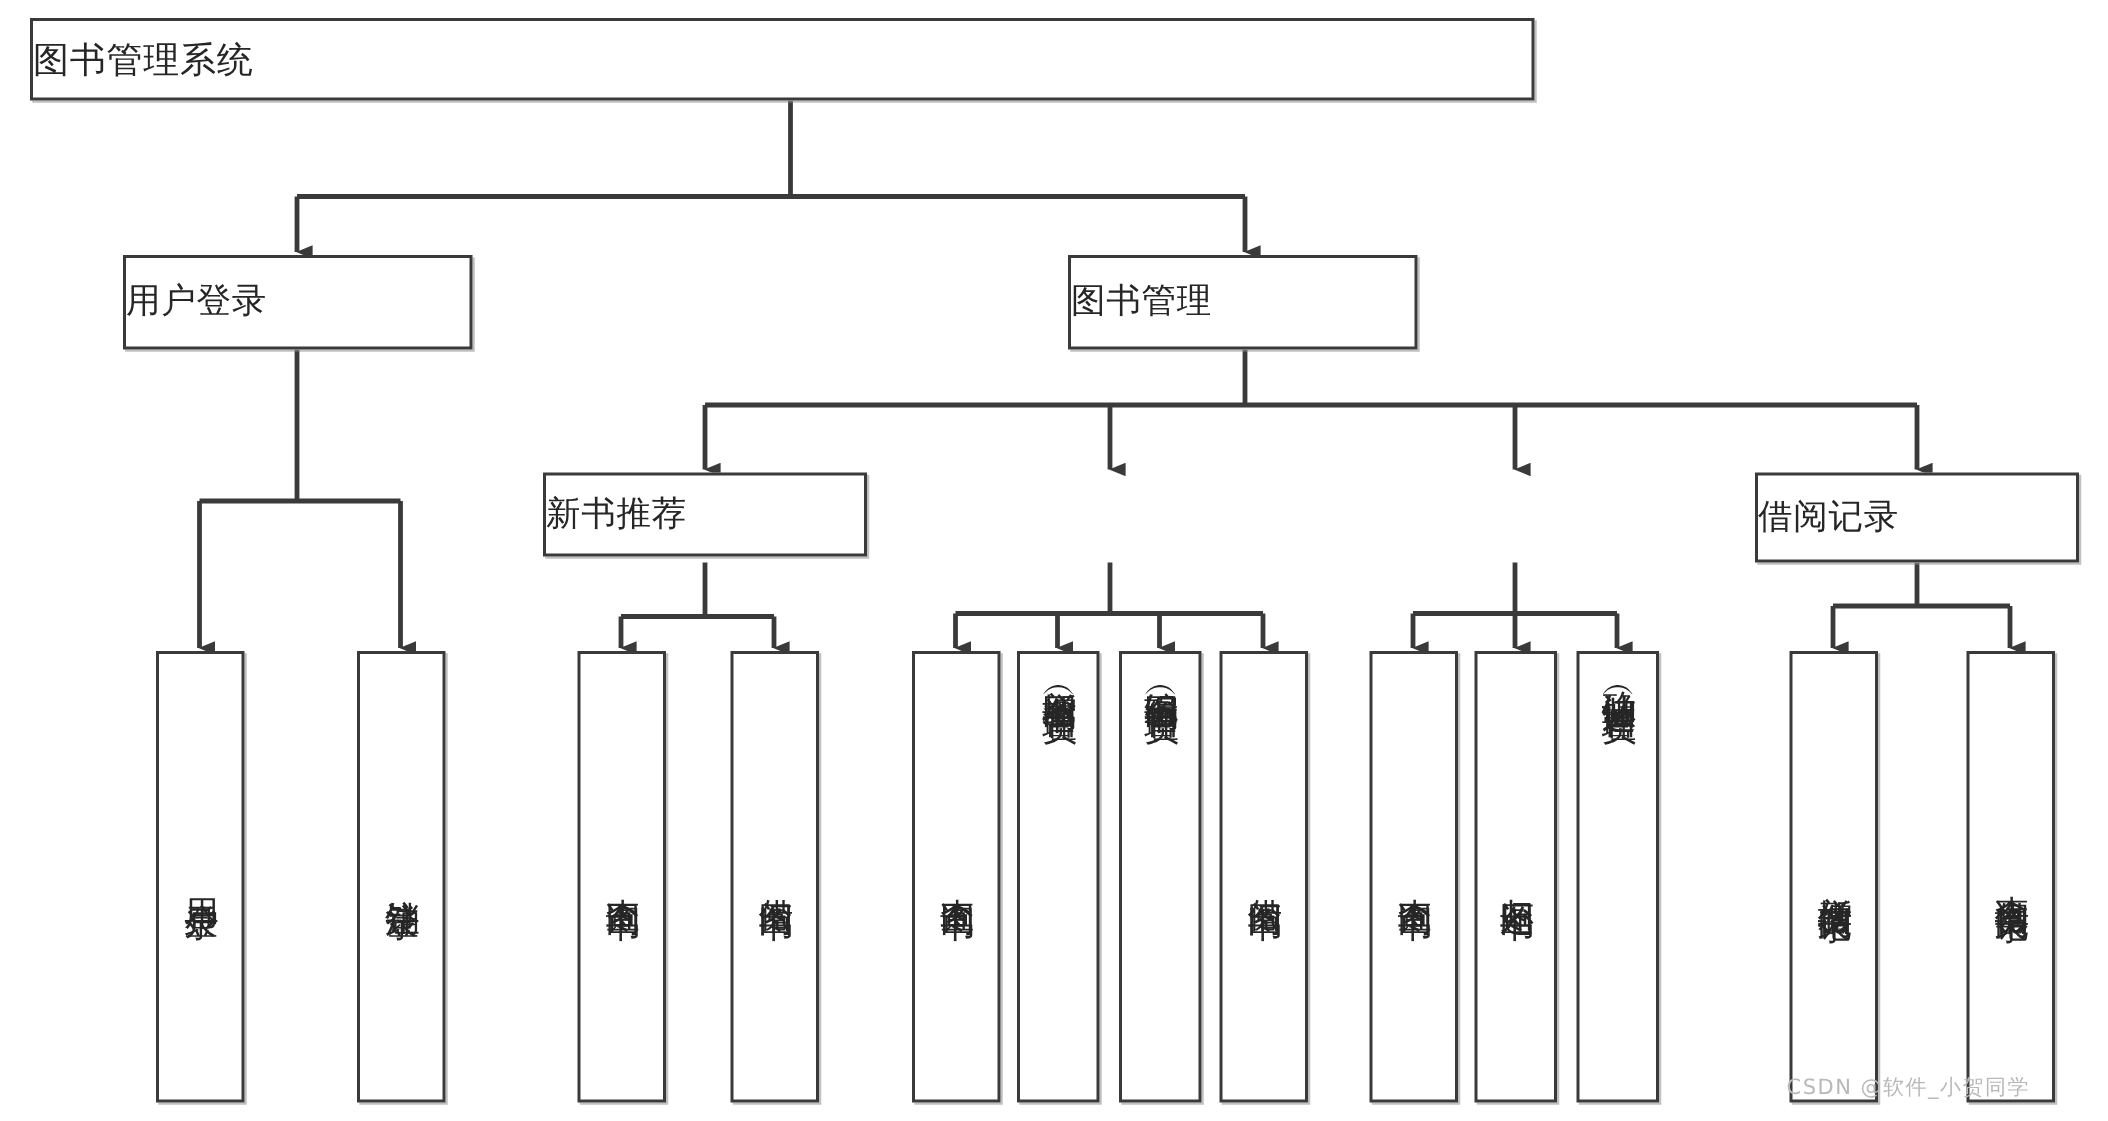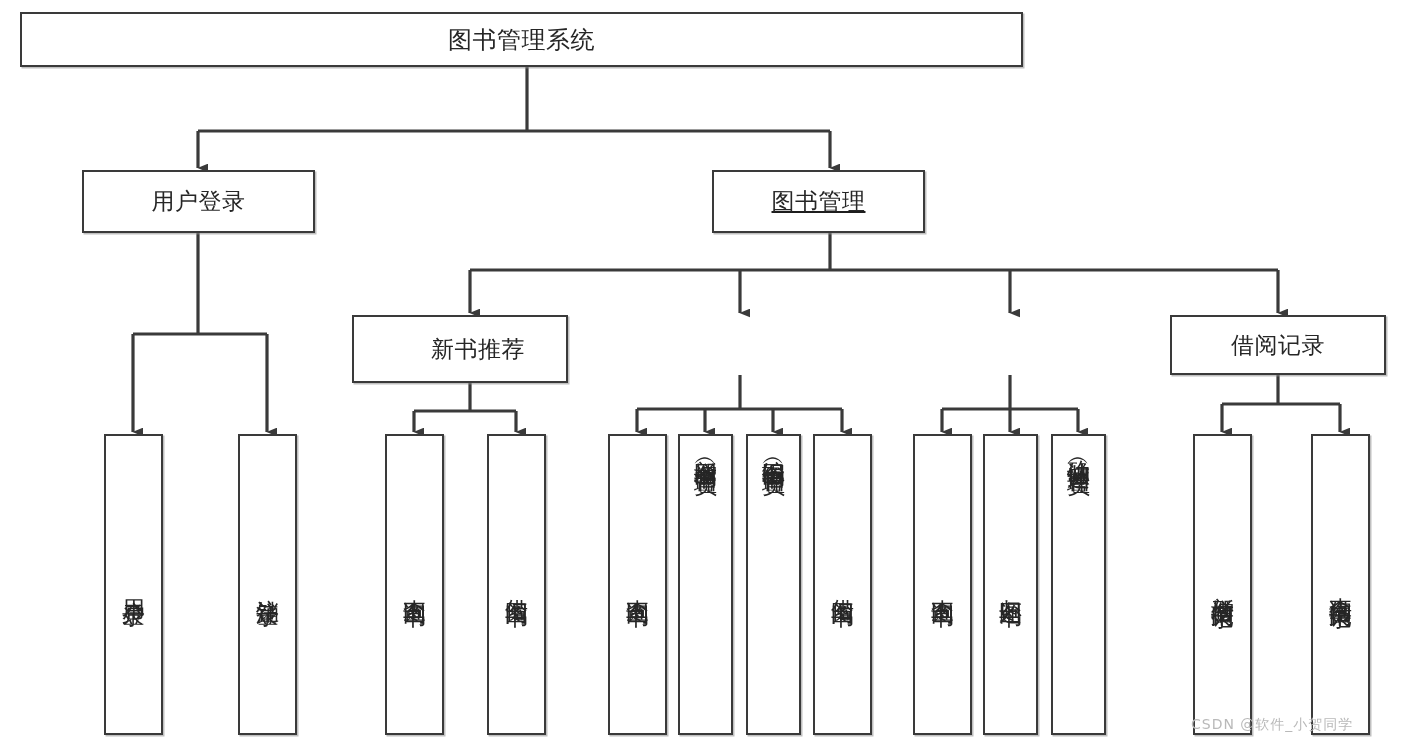--- a/index.html
+++ b/index.html
@@ -21,21 +21,21 @@
     width:1405px;height:747px;
     pointer-events:none;
   }
   .node{
     position:absolute;
     box-sizing:border-box;
     background:#ffffff;
     border:2.4px solid #3a3a3a;
     display:flex;
     align-items:center;
-    justify-content:center;
+    justify-content:flex-start;
     box-shadow:1.5px 1.5px 0 rgba(140,140,140,0.55);
   }
   .node .label{
     color:#262626;
     letter-spacing:0.5px;
     white-space:nowrap;
   }
   .node.h .label{
     font-size:23px;
     line-height:1;
@@ -123,25 +123,25 @@
     </g>
   </svg>
 
   <div class="node h root" style="left:20px;top:12px;width:1003px;height:55px;">
     <span class="label">图书管理系统</span>
   </div>
 
   <div class="node h" style="left:82px;top:170px;width:233px;height:63px;">
     <span class="label">用户登录</span>
   </div>
-  <div class="node h" style="left:712px;top:170px;width:213px;height:63px;text-decoration:underline;">
+  <div class="node h" style="left:712px;top:170px;width:233px;height:63px;">
     <span class="label">图书管理</span>
   </div>
 
-  <div class="node h" style="left:352px;top:315px;width:216px;height:68px;padding-left:36px;">
+  <div class="node h" style="left:362px;top:315px;width:216px;height:56px;">
     <span class="label">新书推荐</span>
   </div>
   <div class="node h" style="left:1170px;top:315px;width:216px;height:60px;">
     <span class="label">借阅记录</span>
   </div>
 
   <div class="node v mid" style="left:104px;top:434px;width:59px;height:301px;">
     <span class="label">用户登录</span>
   </div>
   <div class="node v mid" style="left:238px;top:434px;width:59px;height:301px;">

